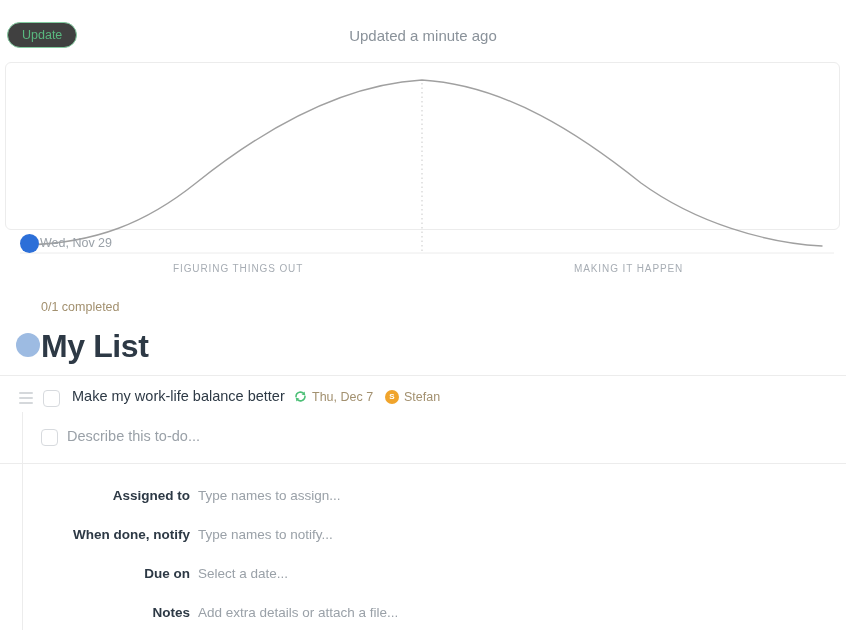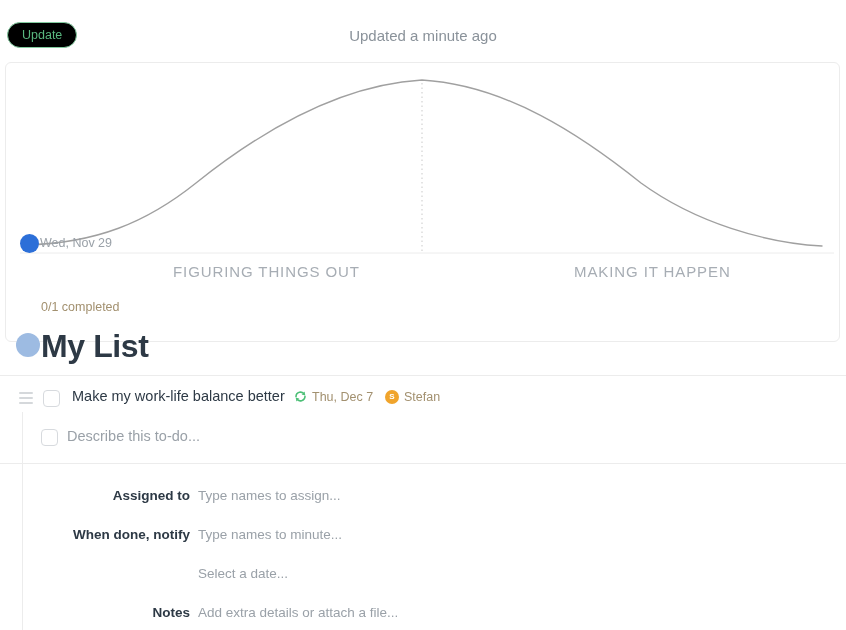--- a/index.html
+++ b/index.html
@@ -25,21 +25,21 @@
   .update-btn {
     position: absolute;
     left: 7px;
     top: 22px;
     height: 26px;
     box-sizing: border-box;
     padding: 0 14px;
     line-height: 24px;
     border: 1px solid #82cb9f;
     border-radius: 14px;
-    background: #000000;
+    background: #404040;
     color: #59b77f;
     font-size: 12.5px;
     font-family: "Liberation Sans", sans-serif;
     cursor: pointer;
   }
   .updated-note {
     position: absolute;
     left: 0;
     right: 0;
     top: 27px;
@@ -47,21 +47,21 @@
     font-size: 15px;
     color: #8a929a;
   }
 
   
   .chart-card {
     position: absolute;
     left: 5px;
     top: 62px;
     width: 835px;
-    height: 280px;
+    height: 168px;
     box-sizing: border-box;
     border: 1px solid #ececec;
     border-radius: 6px;
     background: #fff;
   }
   .chart-svg {
     position: absolute;
     left: 0;
     top: 0;
     width: 833px;
@@ -81,21 +81,21 @@
     position: absolute;
     left: 34px;
     top: 173px;
     font-size: 12.5px;
     color: #9aa1a8;
     white-space: nowrap;
   }
   .phase-label {
     position: absolute;
     top: 200px;
-    font-size: 15px;
+    font-size: 10px;
     letter-spacing: 0.9px;
     color: #a7adb4;
     white-space: nowrap;
   }
   .phase-left  { left: 167px; }
   .phase-right { left: 568px; }
 
   
   .list-header {
     position: absolute;
@@ -337,23 +337,24 @@
     <div class="describe-text">Describe this to-do...</div>
   </div>
 
   <div class="fields">
     <div class="field-row">
       <div class="field-label">Assigned to</div>
       <div class="field-value">Type names to assign...</div>
     </div>
     <div class="field-row">
       <div class="field-label">When done, notify</div>
-      <div class="field-value">Type names to minute...</div>
+      <div class="field-value">Type names to notify...</div>
     </div>
     <div class="field-row">
+      <div class="field-label">Due on</div>
       <div class="field-value">Select a date...</div>
     </div>
     <div class="field-row">
       <div class="field-label">Notes</div>
       <div class="field-value">Add extra details or attach a file...</div>
     </div>
   </div>
 </div>
 
 <div class="divider-full d2"></div>

